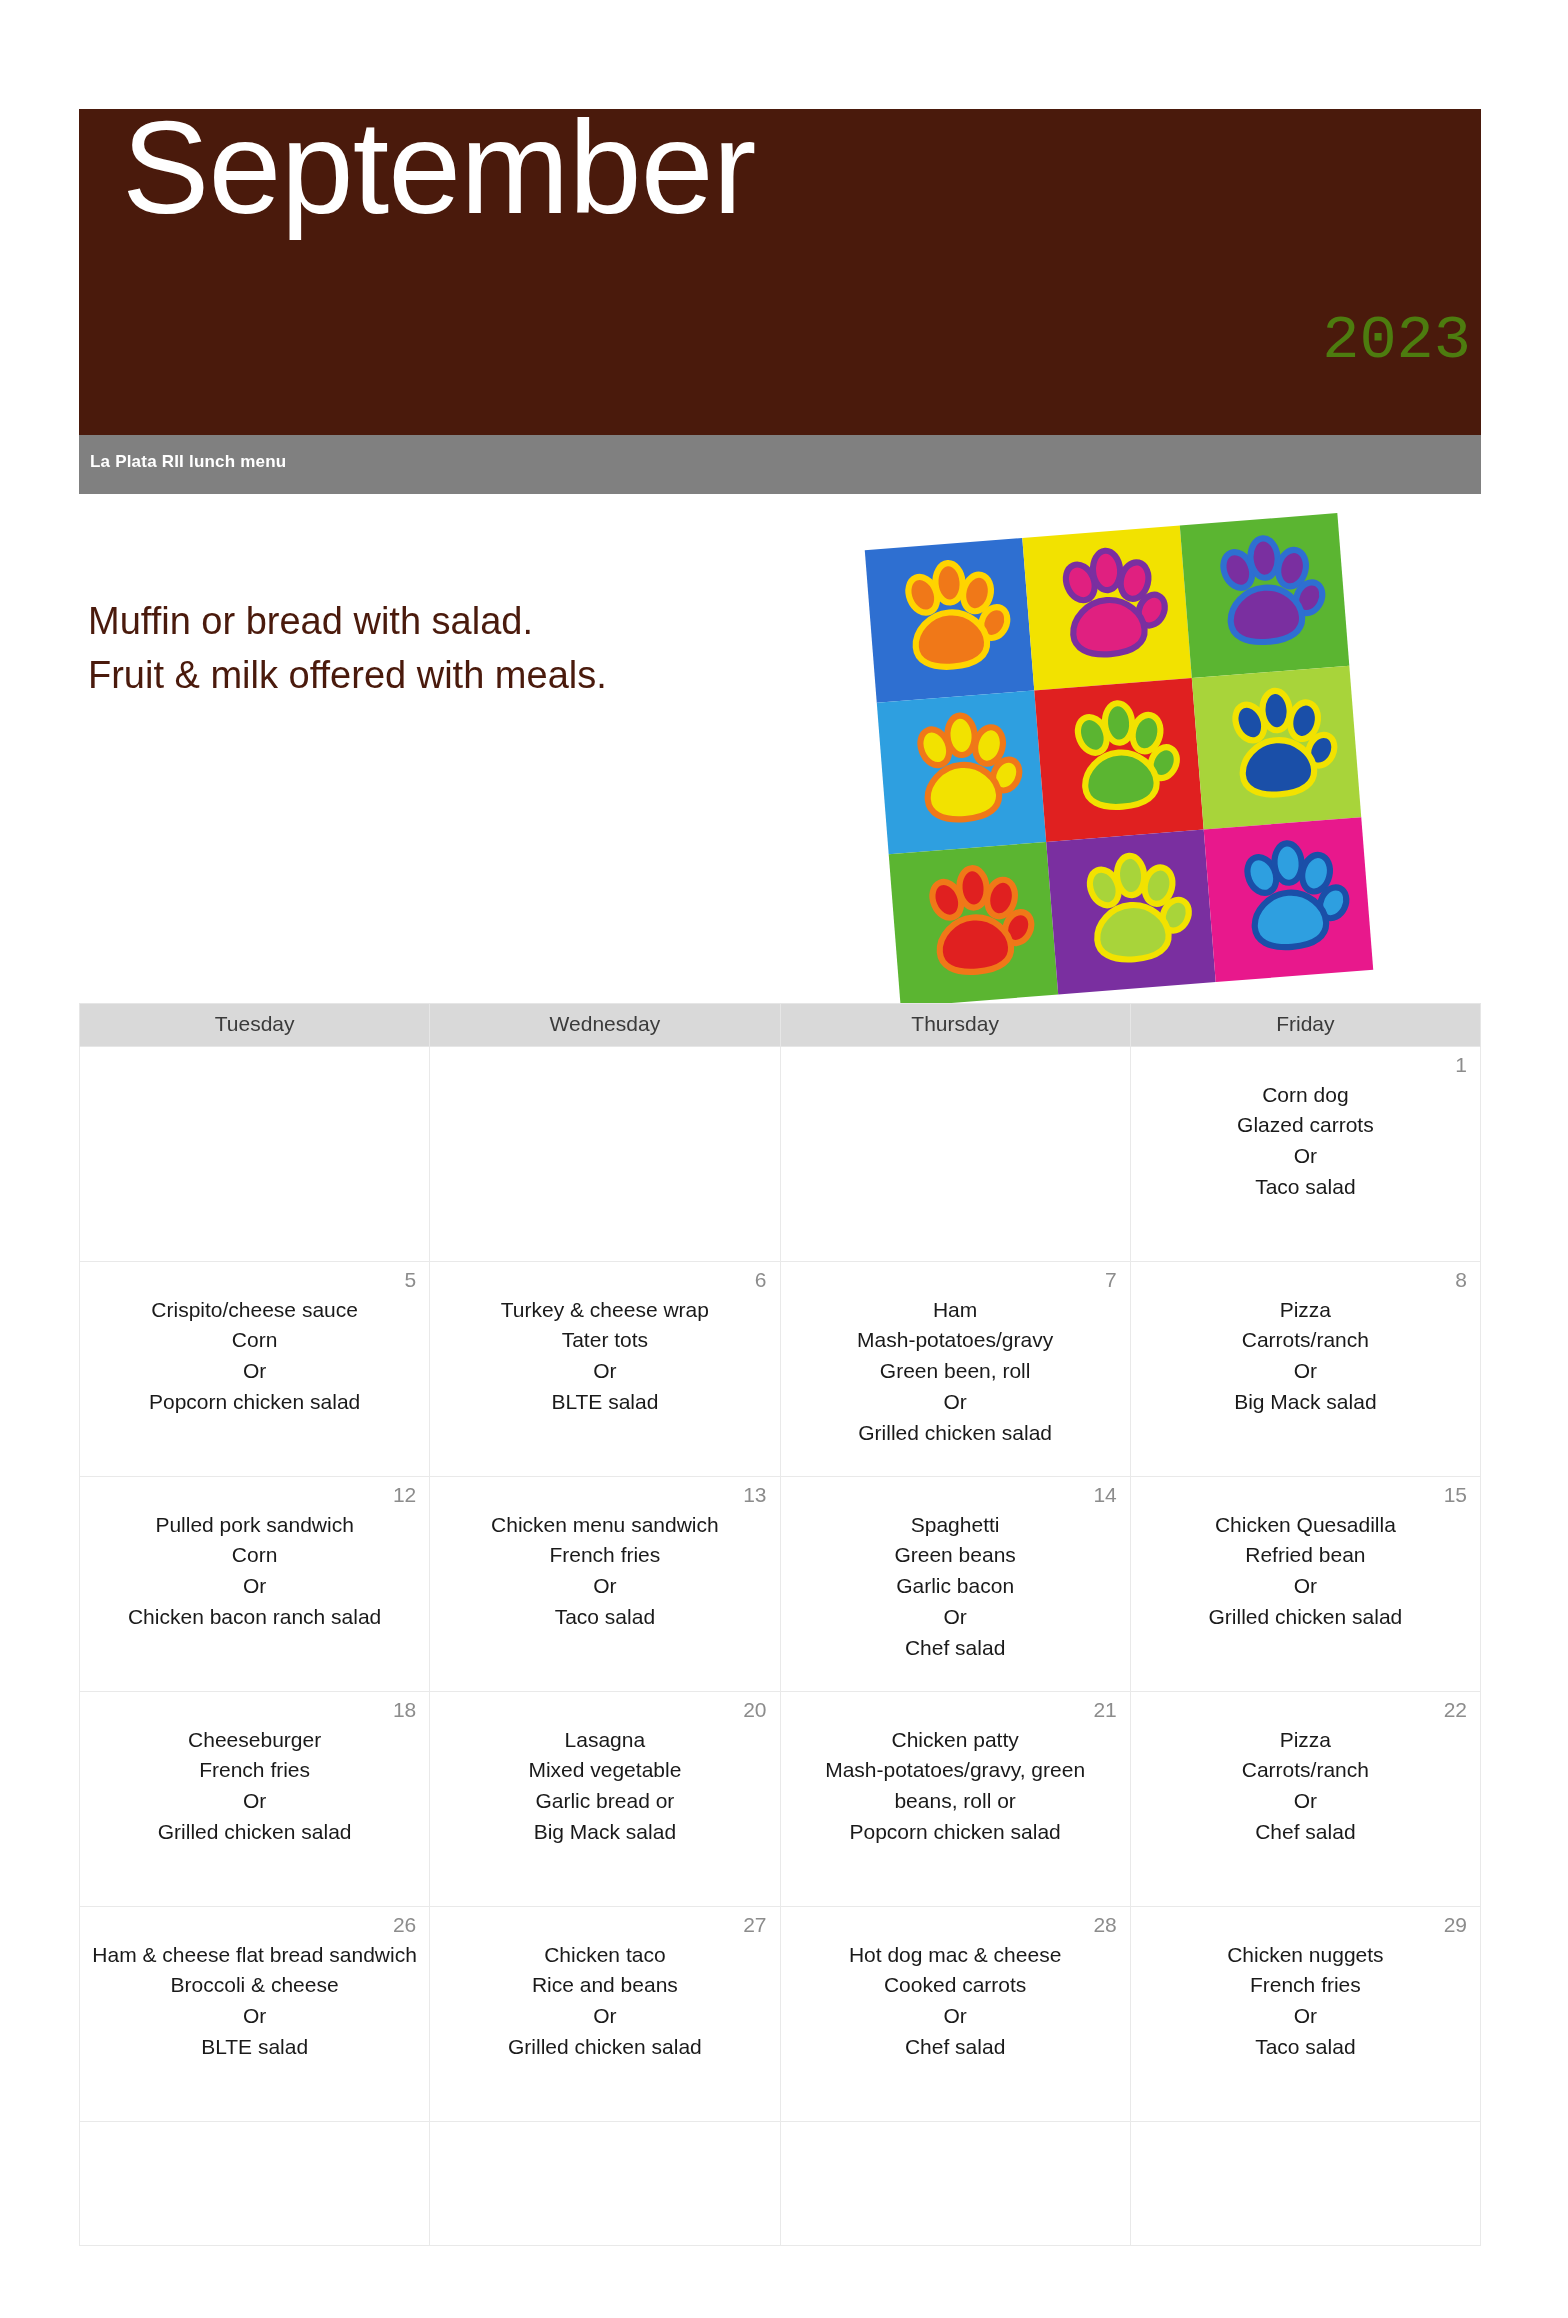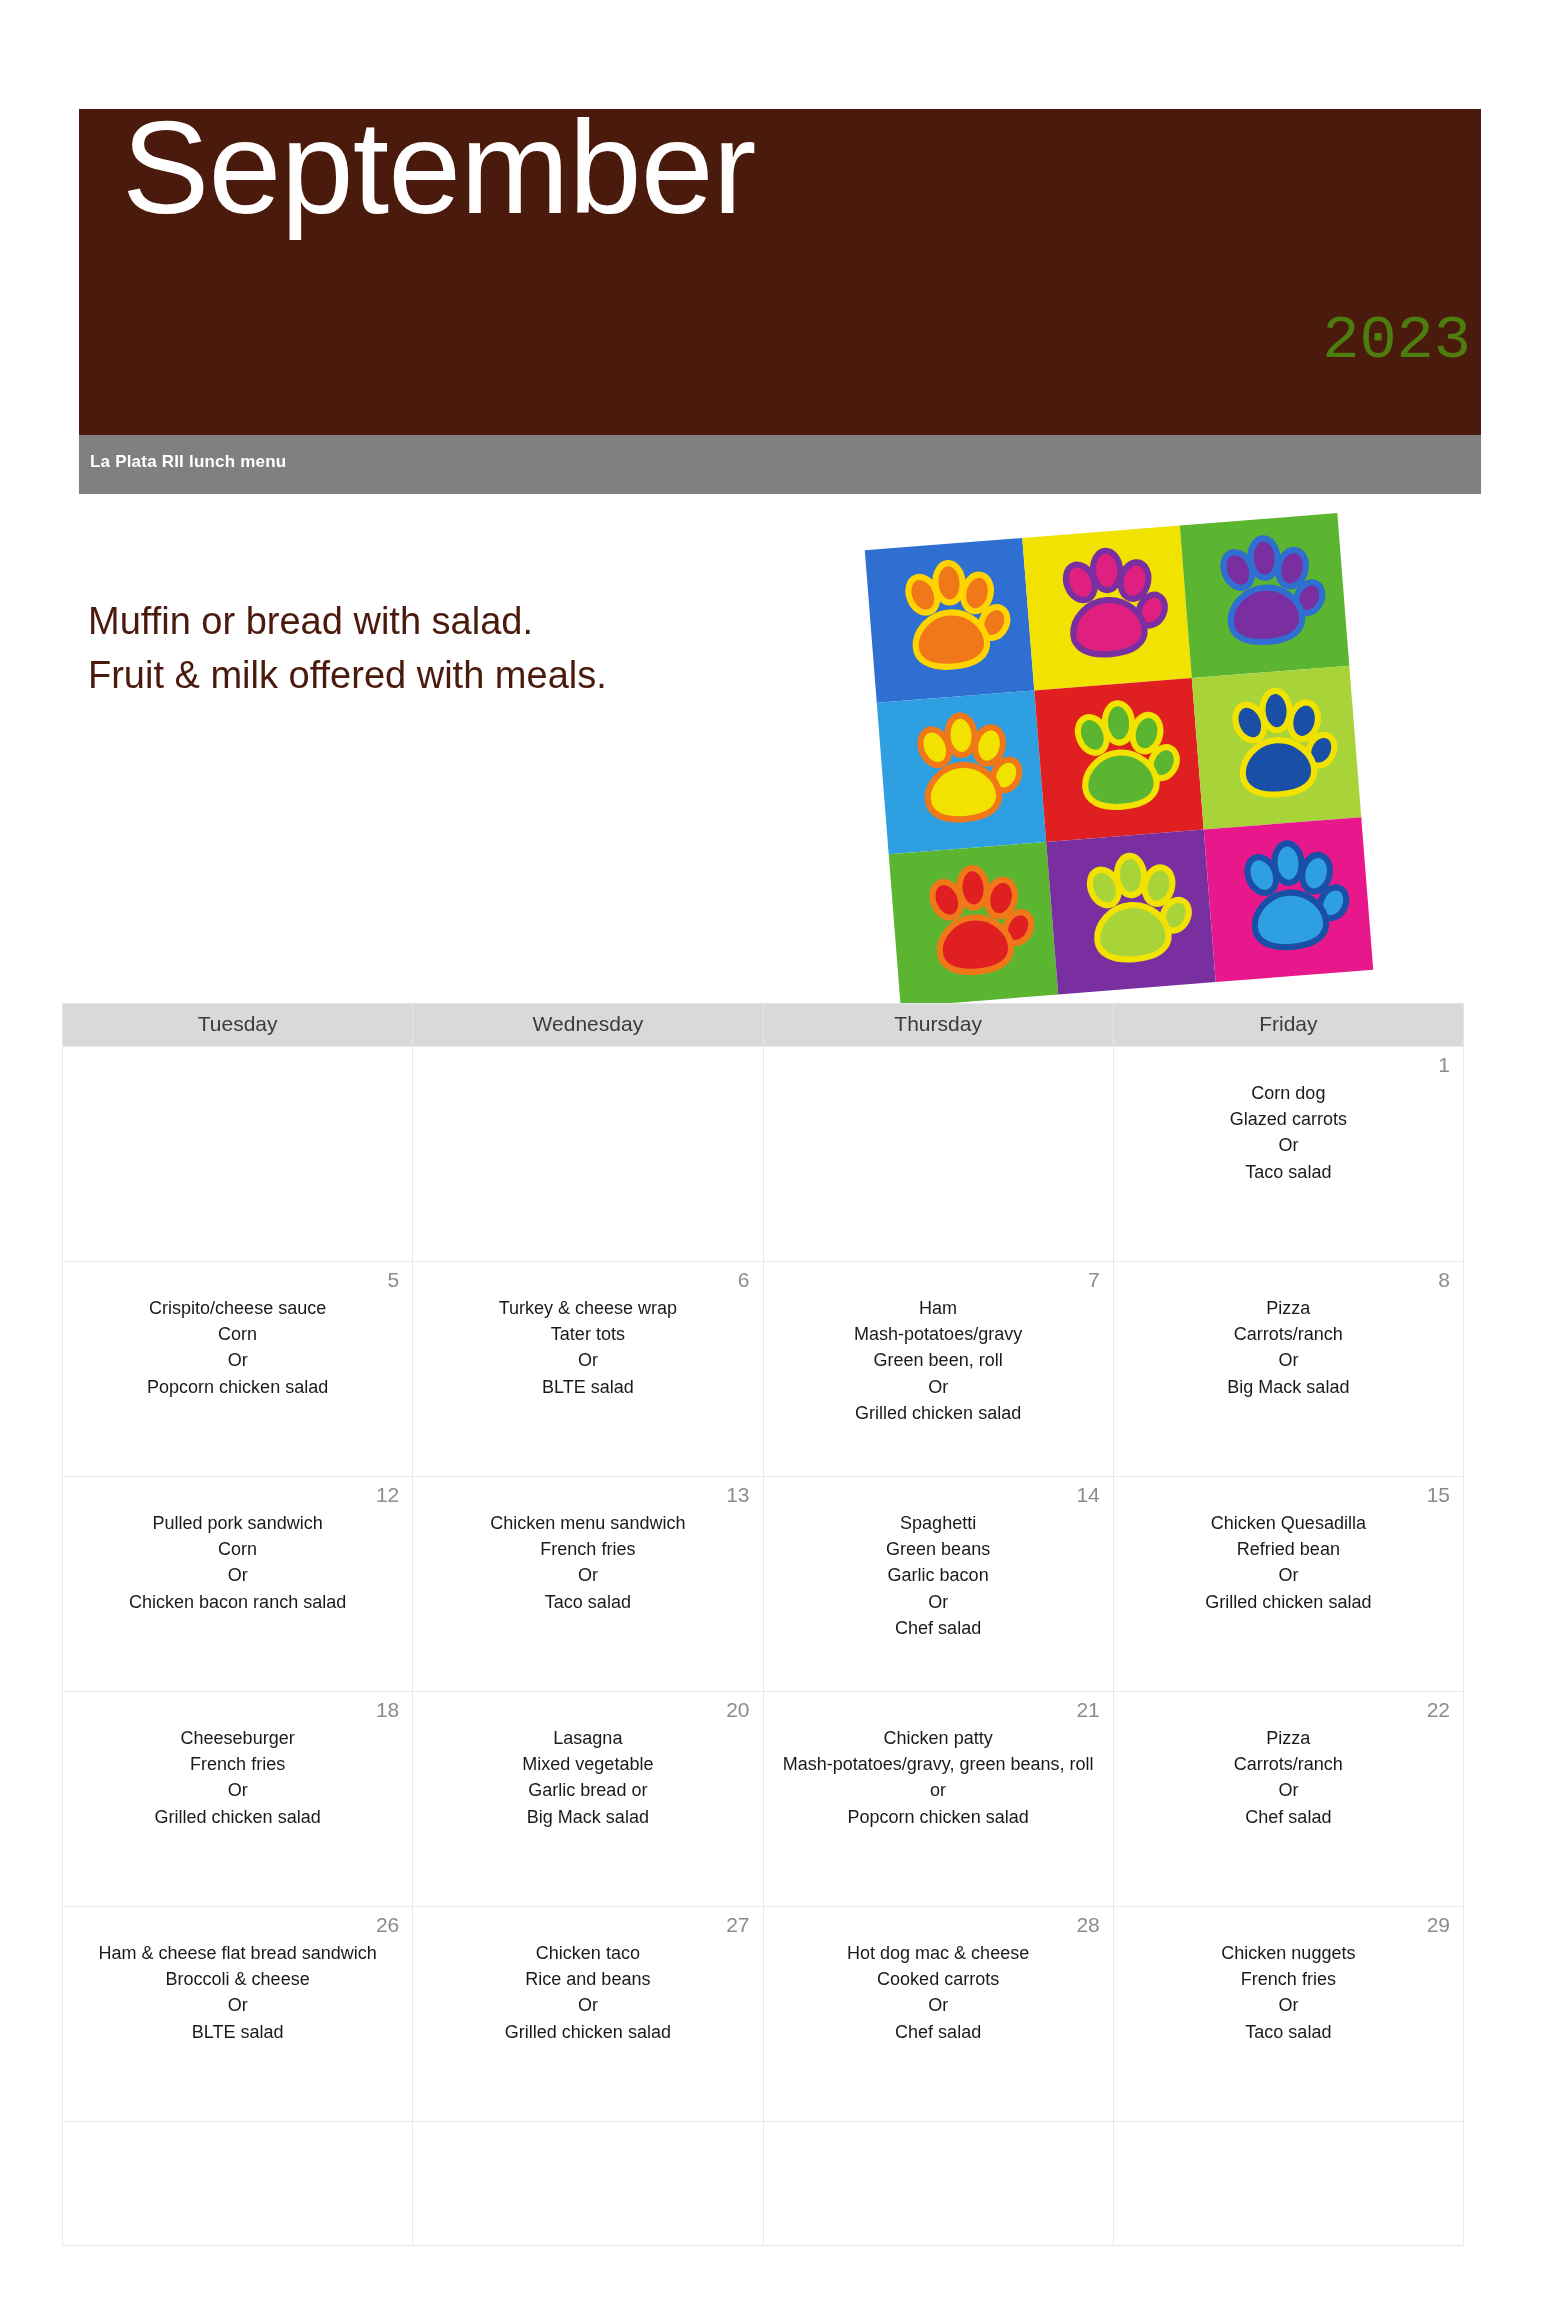--- a/index.html
+++ b/index.html
@@ -111,21 +111,21 @@
     left: 50%;
     top: 50%;
     width: 78%;
     height: 84%;
     transform: translate(-50%, -50%);
   }
 
   
   .calendar {
     position: absolute;
-    left: 62px;
+    left: 79px;
     top: 1003px;
     width: 1402px;
     border-collapse: collapse;
     table-layout: fixed;
   }
   .calendar th {
     background: #d9d9d9;
     color: #3b3b3b;
     font-weight: 400;
     font-size: 21px;
@@ -146,21 +146,21 @@
   .daynum {
     display: block;
     text-align: right;
     font-size: 21px;
     color: #8c8c8c;
     padding: 6.5px 13px 0 0;
     min-height: 24.5px;
   }
   .items {
     text-align: center;
-    font-size: 18px;
+    font-size: 21px;
     line-height: 1.47;
     color: #1a1a1a;
     padding: 1.6px 11.4px 0 11.4px;
   }
   .items div {
     white-space: normal;
   }
 </style>
 </head>
 <body>

